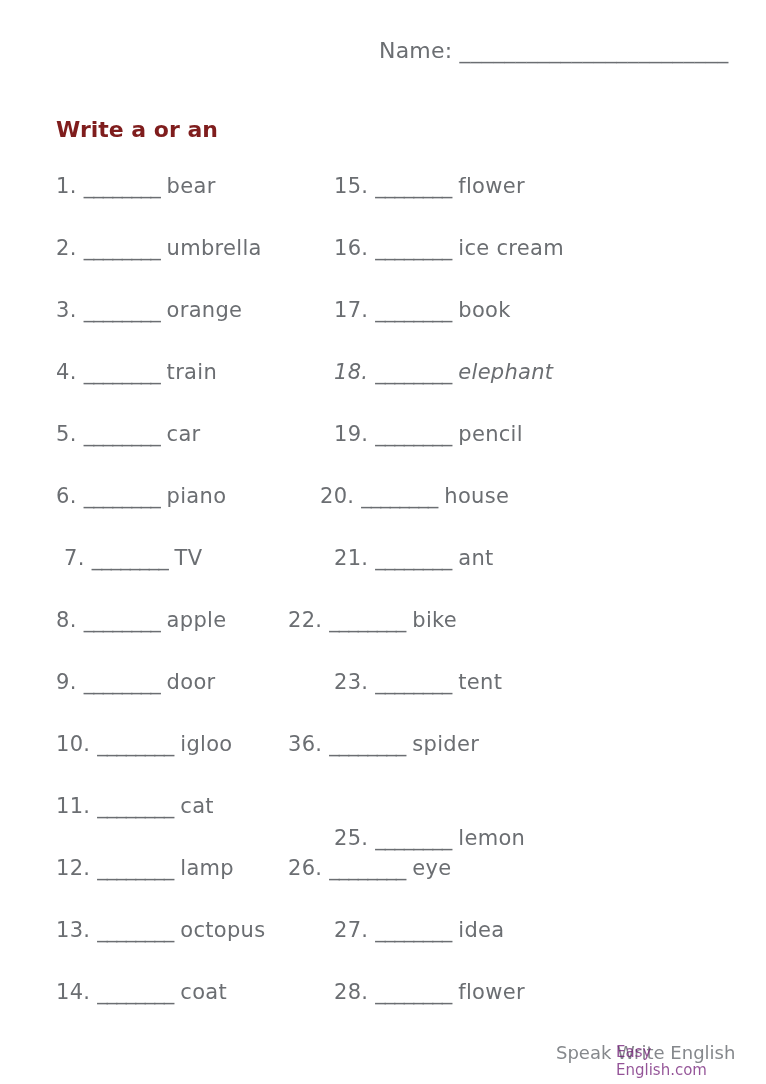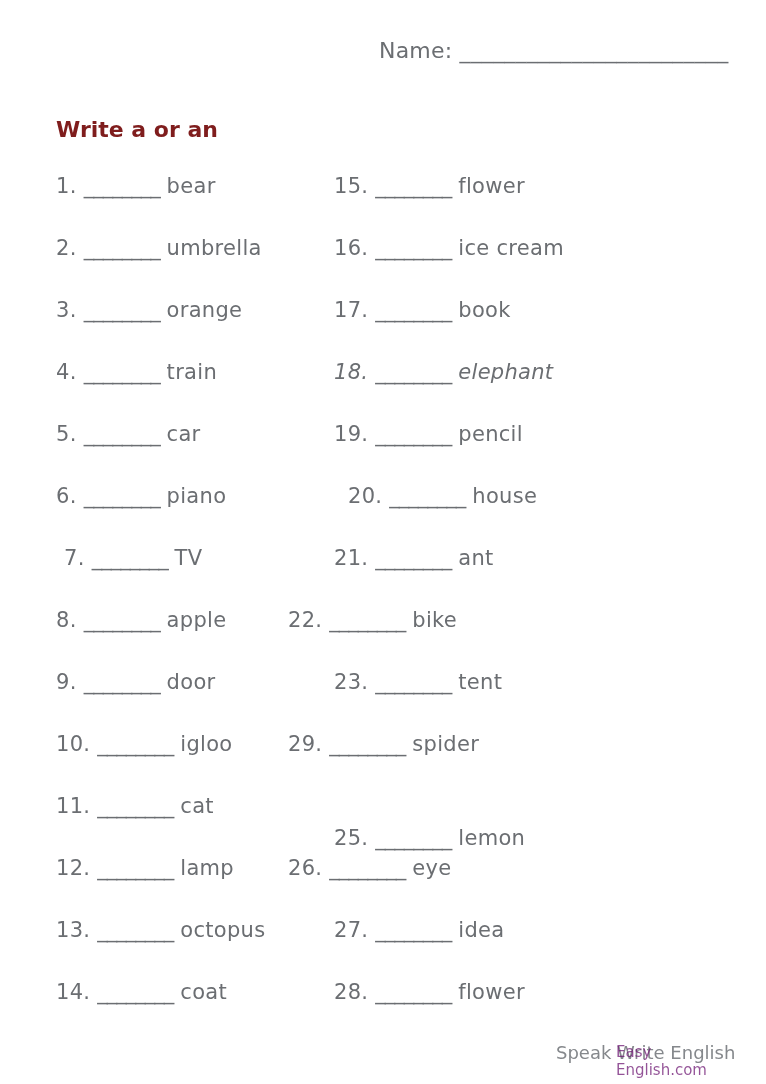--- a/index.html
+++ b/index.html
@@ -47,25 +47,25 @@
     <div class="item" style="left: 56px; top: 732px;"><span>10.</span> <span class="blank">________</span> <span>igloo</span></div>
     <div class="item" style="left: 56px; top: 794px;"><span>11.</span> <span class="blank">________</span> <span>cat</span></div>
     <div class="item" style="left: 56px; top: 856px;"><span>12.</span> <span class="blank">________</span> <span>lamp</span></div>
     <div class="item" style="left: 56px; top: 918px;"><span>13.</span> <span class="blank">________</span> <span>octopus</span></div>
     <div class="item" style="left: 56px; top: 980px;"><span>14.</span> <span class="blank">________</span> <span>coat</span></div>
     <div class="item" style="left: 334px; top: 174px;"><span>15.</span> <span class="blank">________</span> <span>flower</span></div>
     <div class="item" style="left: 334px; top: 236px;"><span>16.</span> <span class="blank">________</span> <span>ice cream</span></div>
     <div class="item" style="left: 334px; top: 298px;"><span>17.</span> <span class="blank">________</span> <span>book</span></div>
     <div class="item" style="left: 334px; top: 360px; font-style: italic;"><span>18.</span> <span class="blank">________</span> <span>elephant</span></div>
     <div class="item" style="left: 334px; top: 422px;"><span>19.</span> <span class="blank">________</span> <span>pencil</span></div>
-    <div class="item" style="left: 348px; top: 484px;"><span>20.</span> <span class="blank">________</span> <span>house</span></div>
+    <div class="item" style="left: 320px; top: 484px;"><span>20.</span> <span class="blank">________</span> <span>house</span></div>
     <div class="item" style="left: 334px; top: 546px;"><span>21.</span> <span class="blank">________</span> <span>ant</span></div>
     <div class="item" style="left: 288px; top: 608px;"><span>22.</span> <span class="blank">________</span> <span>bike</span></div>
     <div class="item" style="left: 334px; top: 670px;"><span>23.</span> <span class="blank">________</span> <span>tent</span></div>
-    <div class="item" style="left: 288px; top: 732px;"><span>29.</span> <span class="blank">________</span> <span>spider</span></div>
+    <div class="item" style="left: 288px; top: 732px;"><span>36.</span> <span class="blank">________</span> <span>spider</span></div>
     <div class="item" style="left: 334px; top: 794px; margin-top: 32px;"><span>25.</span> <span class="blank">________</span> <span>lemon</span></div>
     <div class="item" style="left: 288px; top: 856px;"><span>26.</span> <span class="blank">________</span> <span>eye</span></div>
     <div class="item" style="left: 334px; top: 918px;"><span>27.</span> <span class="blank">________</span> <span>idea</span></div>
     <div class="item" style="left: 334px; top: 980px;"><span>28.</span> <span class="blank">________</span> <span>flower</span></div>
   </div>
 
 <div class="footer">
   <span>Speak Write English</span>
   <span class="overlay">Easy English.com</span>
 </div>

